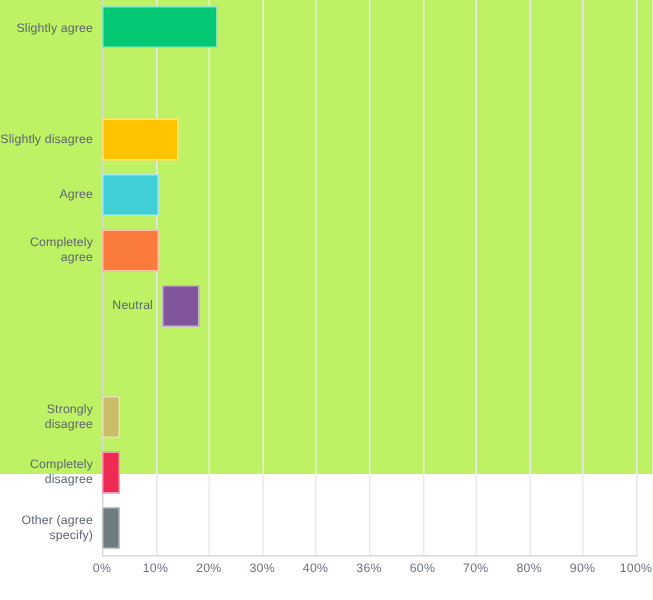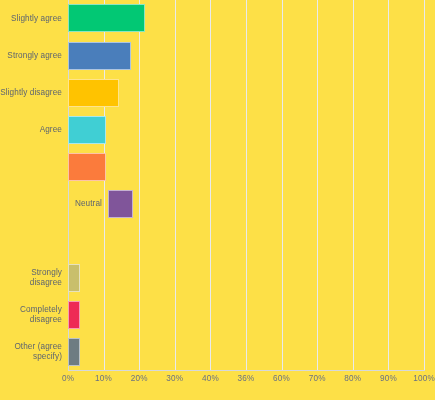--- a/index.html
+++ b/index.html
@@ -9,22 +9,22 @@
   }
   body {
     width: 435px;
     height: 400px;
     font-family: "Liberation Sans", sans-serif;
     overflow: hidden;
   }
   #chart-root {
     position: relative;
     width: 435px;
-    height: 400px;
-    background: #fde047;
+    height: 316px;
+    background: #bef264;
   }
   
   #plot-area {
     position: absolute;
     left: 68px;
     top: 0px;
     width: 356px;
     height: 371px;
   }
   .gridline {
@@ -114,33 +114,30 @@
       <div class="gridline" style="left: 284.8px;"></div>
       <div class="gridline" style="left: 320.4px;"></div>
       <div class="gridline" style="left: 356px;"></div>
     </div>
   <div id="axis-baseline"></div>
   <div id="rows">
       <div class="bar-row" style="top: 0px; height: 37.1px;">
         <div class="row-label" style="color: rgb(93, 100, 112);">Slightly agree</div>
         <div class="bar" title="Slightly agree: 21.6%" style="width: 76.896px; background: rgb(2, 200, 116); height: 28.0105px; top: 4.452px;"></div>
       </div>
-      <div class="bar-row" style="top: 37.1px; height: 37.1px;">
-        <div class="row-label" style="color: rgb(93, 100, 112);">Strongly agree</div>
-        <div class="bar" title="Strongly agree: 17.7%" style="width: 63.012px; background: rgb(74, 126, 187); height: 28.0105px; top: 4.452px;"></div>
-      </div>
       <div class="bar-row" style="top: 74.2px; height: 37.1px;">
         <div class="row-label" style="color: rgb(93, 100, 112);">Slightly disagree</div>
         <div class="bar" title="Slightly disagree: 14.3%" style="width: 50.908px; background: rgb(255, 195, 0); height: 28.0105px; top: 4.452px;"></div>
       </div>
       <div class="bar-row" style="top: 111.3px; height: 37.1px;">
         <div class="row-label" style="color: rgb(93, 100, 112);">Agree</div>
         <div class="bar" title="Agree: 10.7%" style="width: 38.092px; background: rgb(64, 207, 212); height: 28.0105px; top: 4.452px;"></div>
       </div>
       <div class="bar-row" style="top: 148.4px; height: 37.1px;">
+        <div class="row-label" style="color: rgb(93, 100, 112);">Completely agree</div>
         <div class="bar" title="Completely agree: 10.7%" style="width: 38.092px; background: rgb(251, 123, 60); height: 28.0105px; top: 4.452px;"></div>
       </div>
       <div class="bar-row" style="top: 185.5px; height: 37.1px; margin-left: 40px;">
         <div class="row-label" style="color: rgb(93, 100, 112);">Neutral</div>
         <div class="bar" title="Neutral: 7%" style="width: 24.92px; background: rgb(128, 85, 154); height: 28.0105px; top: 4.452px;"></div>
       </div>
       <div class="bar-row" style="top: 259.7px; height: 37.1px;">
         <div class="row-label" style="color: rgb(93, 100, 112);">Strongly disagree</div>
         <div class="bar" title="Strongly disagree: 3.3%" style="width: 11.748px; background: rgb(201, 191, 107); height: 28.0105px; top: 4.452px;"></div>
       </div>

